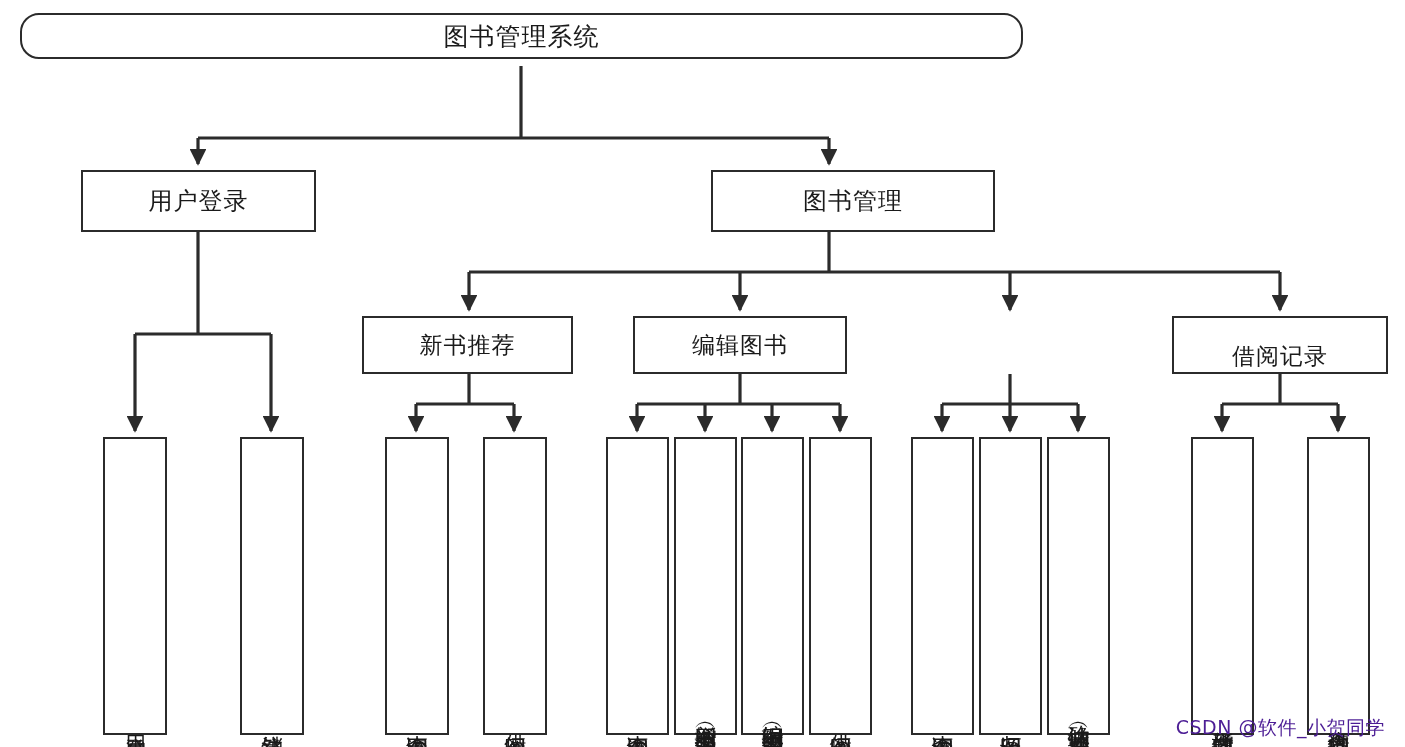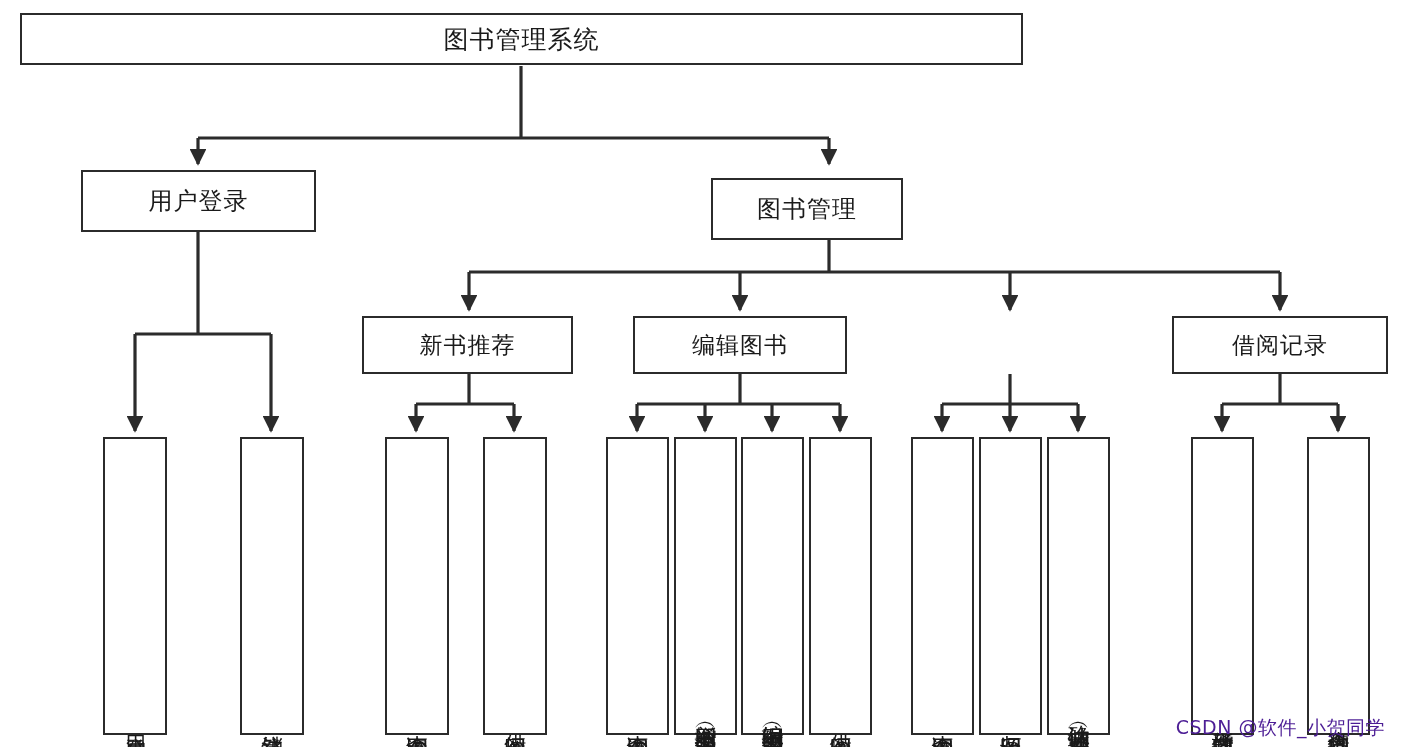--- a/index.html
+++ b/index.html
@@ -116,38 +116,38 @@
       <path d="M 1010 404 L 1010 431" marker-end="url(#arrow)"></path>
       <path d="M 1078 404 L 1078 431" marker-end="url(#arrow)"></path>
 
       <path d="M 1280 374 L 1280 404"></path>
       <path d="M 1222 404 L 1338 404"></path>
       <path d="M 1222 404 L 1222 431" marker-end="url(#arrow)"></path>
       <path d="M 1338 404 L 1338 431" marker-end="url(#arrow)"></path>
     </g>
   </svg>
 
-  <div class="node node-root" style="left:20px; top:13px; width:1003px; height:52px;">
+  <div class="node node-root" style="left:20px; top:13px; width:1003px; height:46px;border-radius:19px;">
     <span class="label">图书管理系统</span>
   </div>
 
   <div class="node node-mid" style="left:81px; top:170px; width:235px; height:62px;">
     <span class="label">用户登录</span>
   </div>
-  <div class="node node-mid" style="left:711px; top:170px; width:192px; height:62px;margin-top:8px;">
+  <div class="node node-mid" style="left:711px; top:170px; width:284px; height:62px;">
     <span class="label">图书管理</span>
   </div>
 
   <div class="node node-sub" style="left:362px; top:316px; width:211px; height:58px;">
     <span class="label">新书推荐</span>
   </div>
   <div class="node node-sub" style="left:633px; top:316px; width:214px; height:58px;">
     <span class="label">编辑图书</span>
   </div>
-  <div class="node node-sub" style="left:1172px; top:316px; width:216px; height:58px;">
+  <div class="node node-sub" style="left:1172px; top:316px; width:216px; height:58px;align-items:flex-end;">
     <span class="label">借阅记录</span>
   </div>
 
   <div class="node node-leaf" style="left:103px; top:437px; width:64px; height:298px;">
     <span class="label">用户登录</span>
   </div>
   <div class="node node-leaf" style="left:240px; top:437px; width:64px; height:298px;">
     <span class="label">注销登录</span>
   </div>
 

